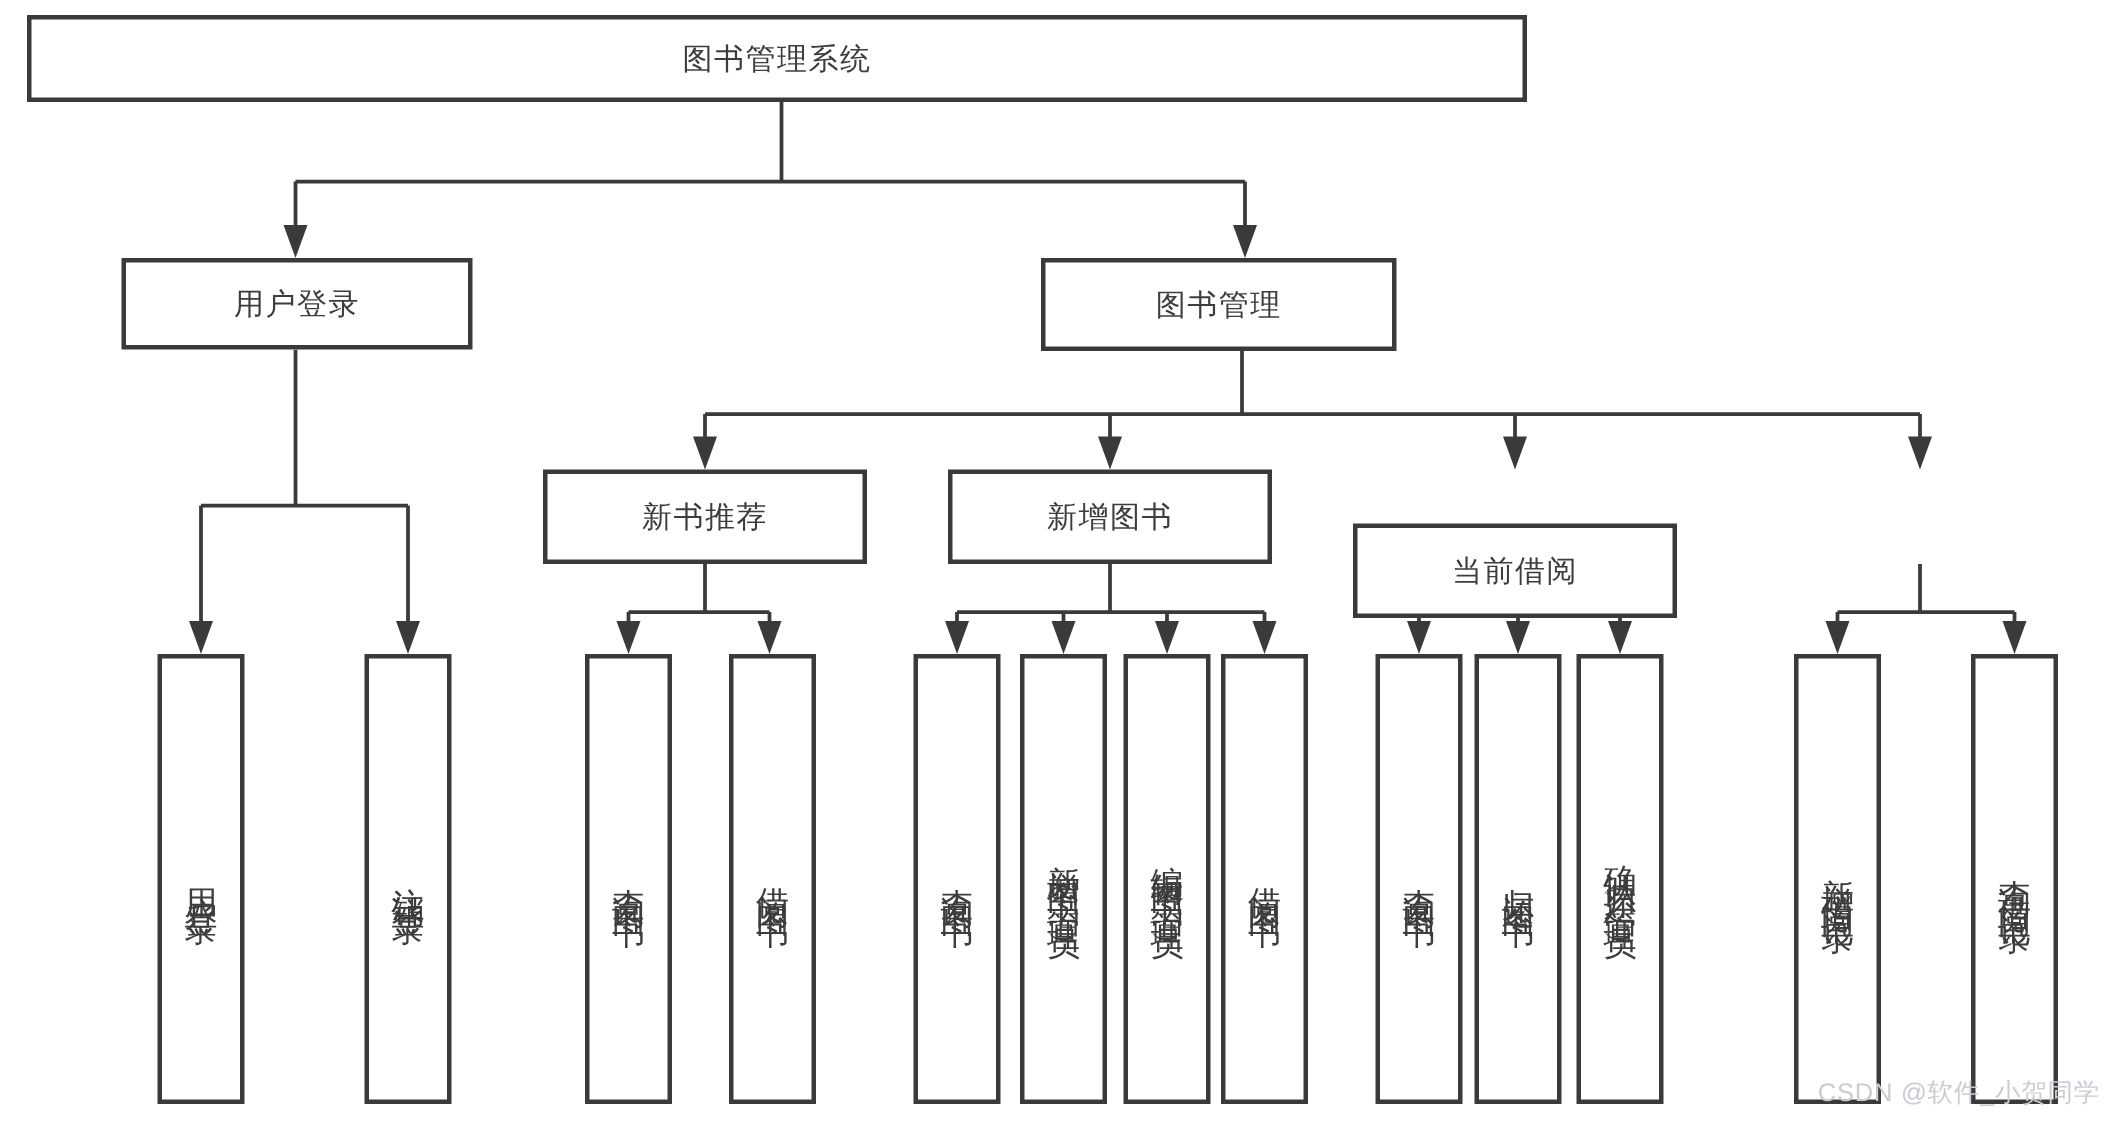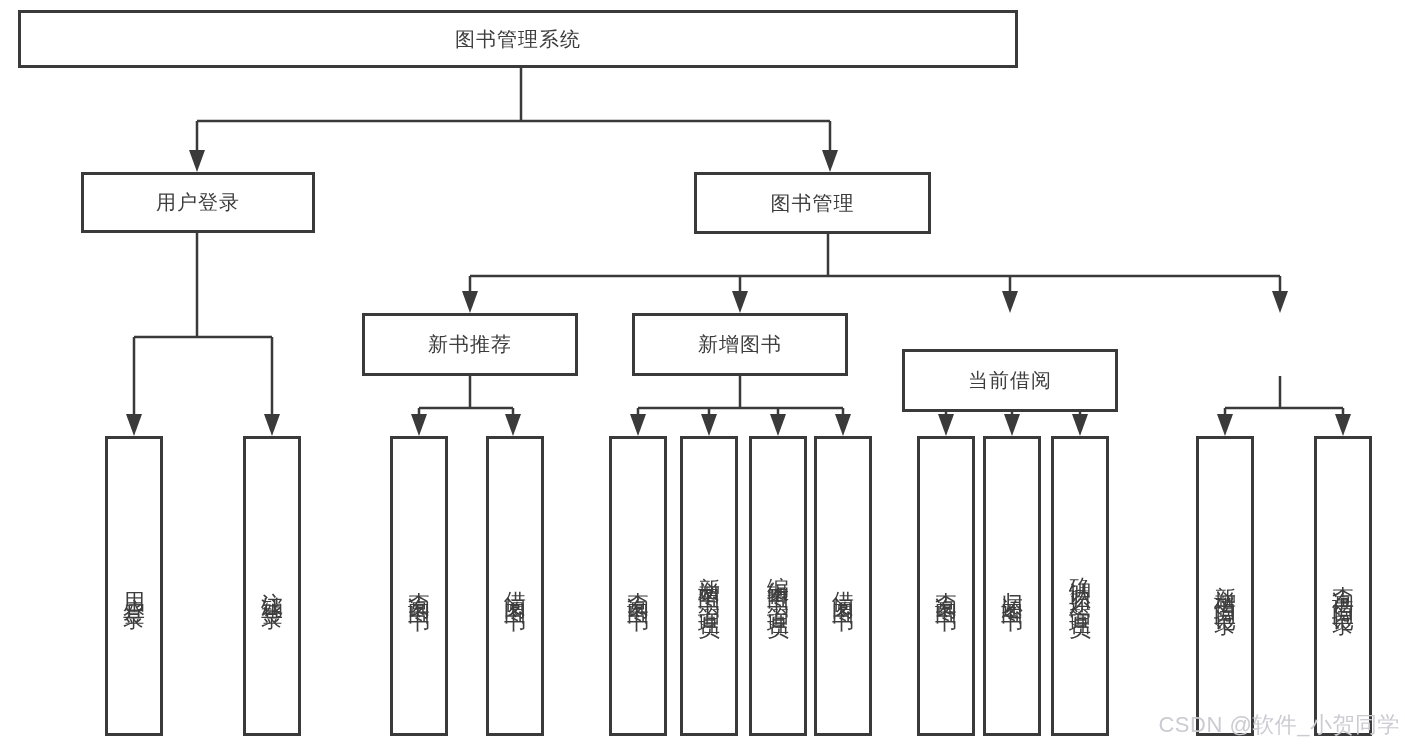--- a/index.html
+++ b/index.html
@@ -41,21 +41,21 @@
     writing-mode: vertical-rl;
     text-orientation: upright;
     font-size: 22px;
     letter-spacing: 6px;
     line-height: 1;
   }
   .watermark {
     position: absolute;
     right: 5px;
     bottom: 7px;
-    font-size: 22px;
+    font-size: 17px;
     color: #cbcbd2;
     z-index: 3;
     letter-spacing: 0.5px;
     white-space: nowrap;
   }
 </style>
 </head>
 <body>
 
 <div class="canvas">

